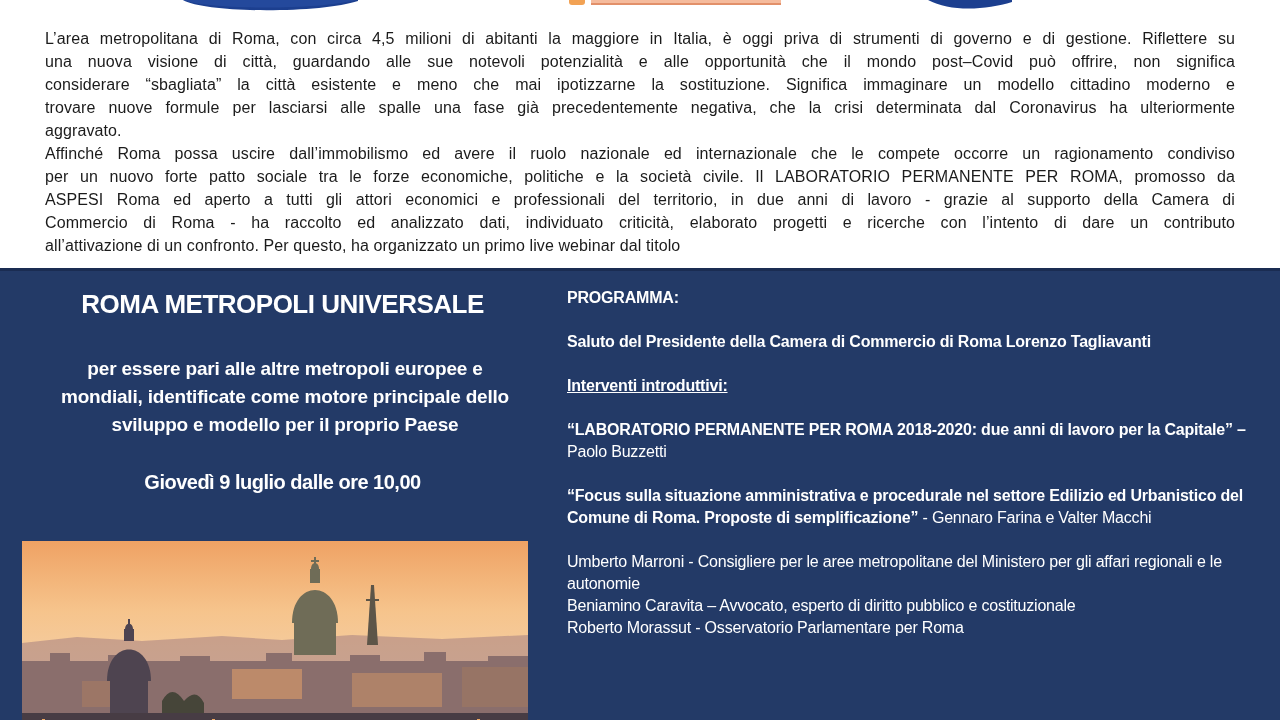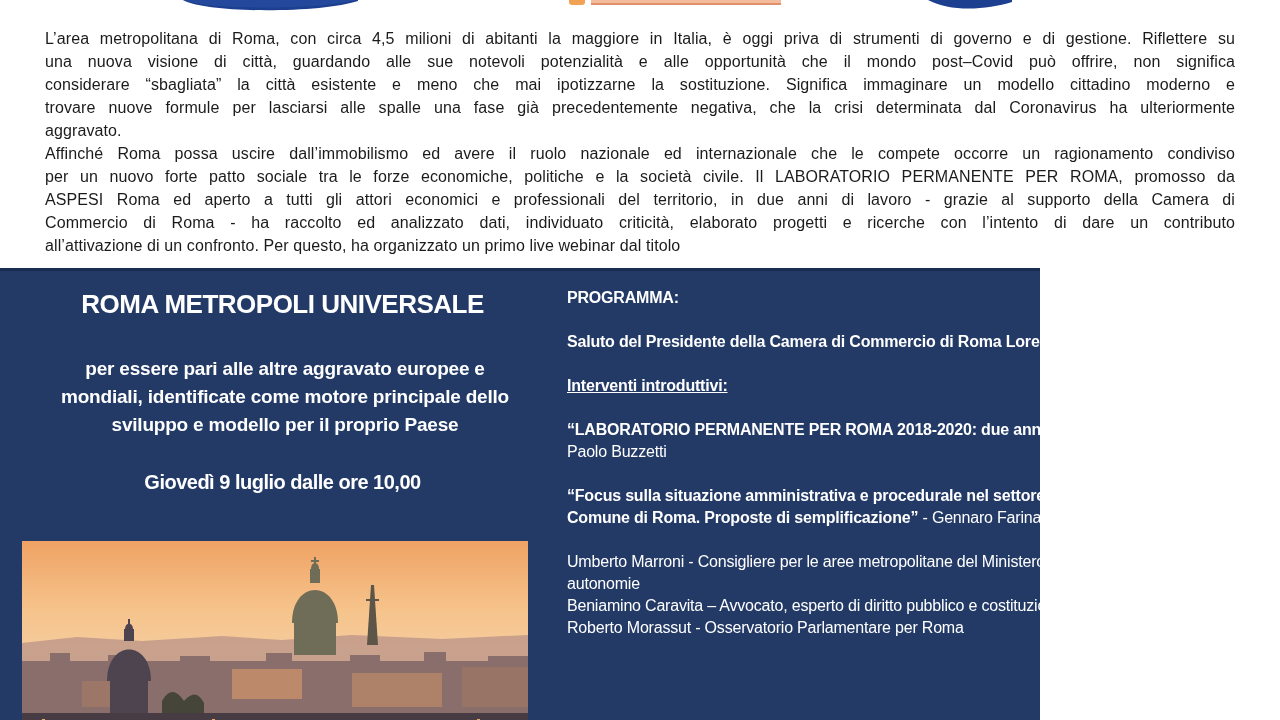--- a/index.html
+++ b/index.html
@@ -15,21 +15,21 @@
   .orange-tick { position: absolute; top: 0; left: 569px; width: 16px; height: 5px;
     background: #F2A254; border-radius: 0 0 3px 3px; }
 
   
   .intro { position: absolute; top: 27px; left: 45px; width: 1190px;
     font-size: 16px; line-height: 23px; color: #1B1B1B; letter-spacing: 0.1px; }
   .jline { text-align: justify; text-align-last: justify; }
   .jline.last { text-align-last: auto; }
 
   
-  .band { position: absolute; top: 268px; left: 0; width: 1040px; height: 452px;
+  .band { position: absolute; top: 268px; left: 0; width: 1280px; height: 452px;
     background: #233A67; border-top: 3px solid #1A2C52; }
 
   .event-title { position: absolute; top: 18px; left: 0; width: 565px;
     text-align: center; color: #FFFFFF; font-size: 26px; font-weight: bold;
     letter-spacing: -0.5px; }
   .event-subtitle { position: absolute; top: 84px; left: 25px; width: 520px;
     text-align: center; color: #FFFFFF; font-size: 19px; font-weight: bold;
     line-height: 28px; letter-spacing: -0.2px; }
   .event-date { position: absolute; top: 200px; left: 0; width: 565px;
     text-align: center; color: #FFFFFF; font-size: 20px; font-weight: bold;
@@ -74,21 +74,21 @@
       <div class="jline">ASPESI Roma ed aperto a tutti gli attori economici e professionali del territorio, in due anni di lavoro - grazie al supporto della Camera di</div>
       <div class="jline">Commercio di Roma - ha raccolto ed analizzato dati, individuato criticità, elaborato progetti e ricerche con l’intento di dare un contributo</div>
       <div class="jline last">all’attivazione di un confronto. Per questo, ha organizzato un primo live webinar dal titolo</div>
     </div>
   </section>
 
   <section class="band">
 
     <h1 class="event-title">ROMA METROPOLI UNIVERSALE</h1>
     <div class="event-subtitle">
-      <div>per essere pari alle altre aggravato europee e</div>
+      <div>per essere pari alle altre metropoli europee e</div>
       <div>mondiali, identificate come motore principale dello</div>
       <div>sviluppo e modello per il proprio Paese</div>
     </div>
     <div class="event-date">Giovedì 9 luglio dalle ore 10,00</div>
 
     <svg class="photo" viewBox="0 0 506 200" preserveAspectRatio="none">
       <defs>
         <linearGradient id="sky" x1="0" y1="0" x2="0" y2="1">
           <stop offset="0" stop-color="#EFA264"></stop>
           <stop offset="0.35" stop-color="#F6C48C"></stop>

